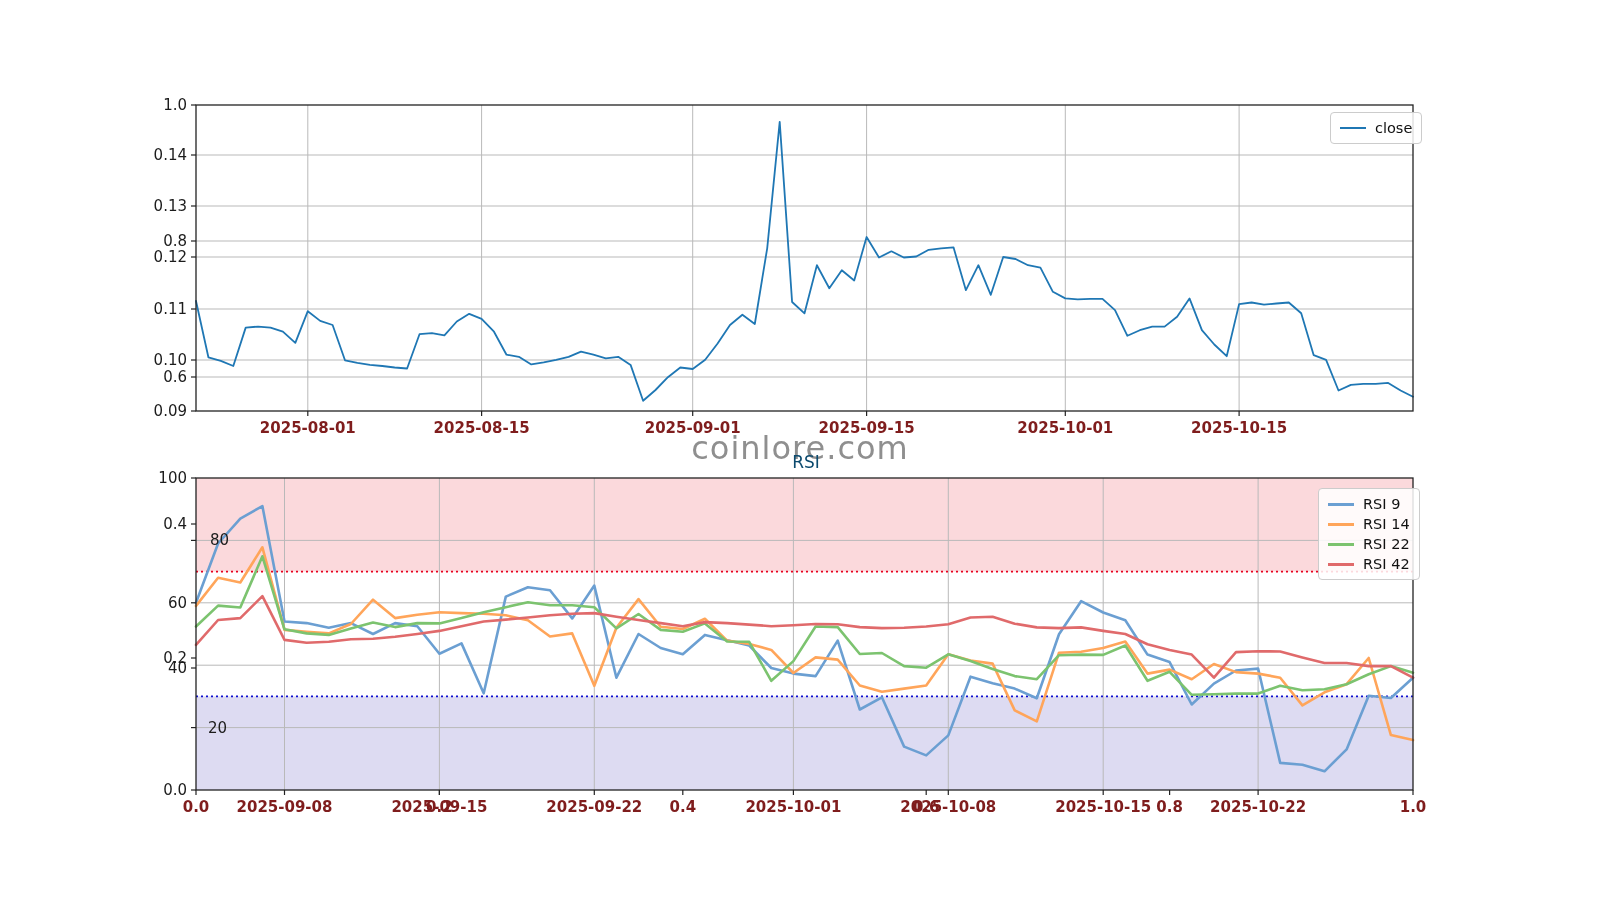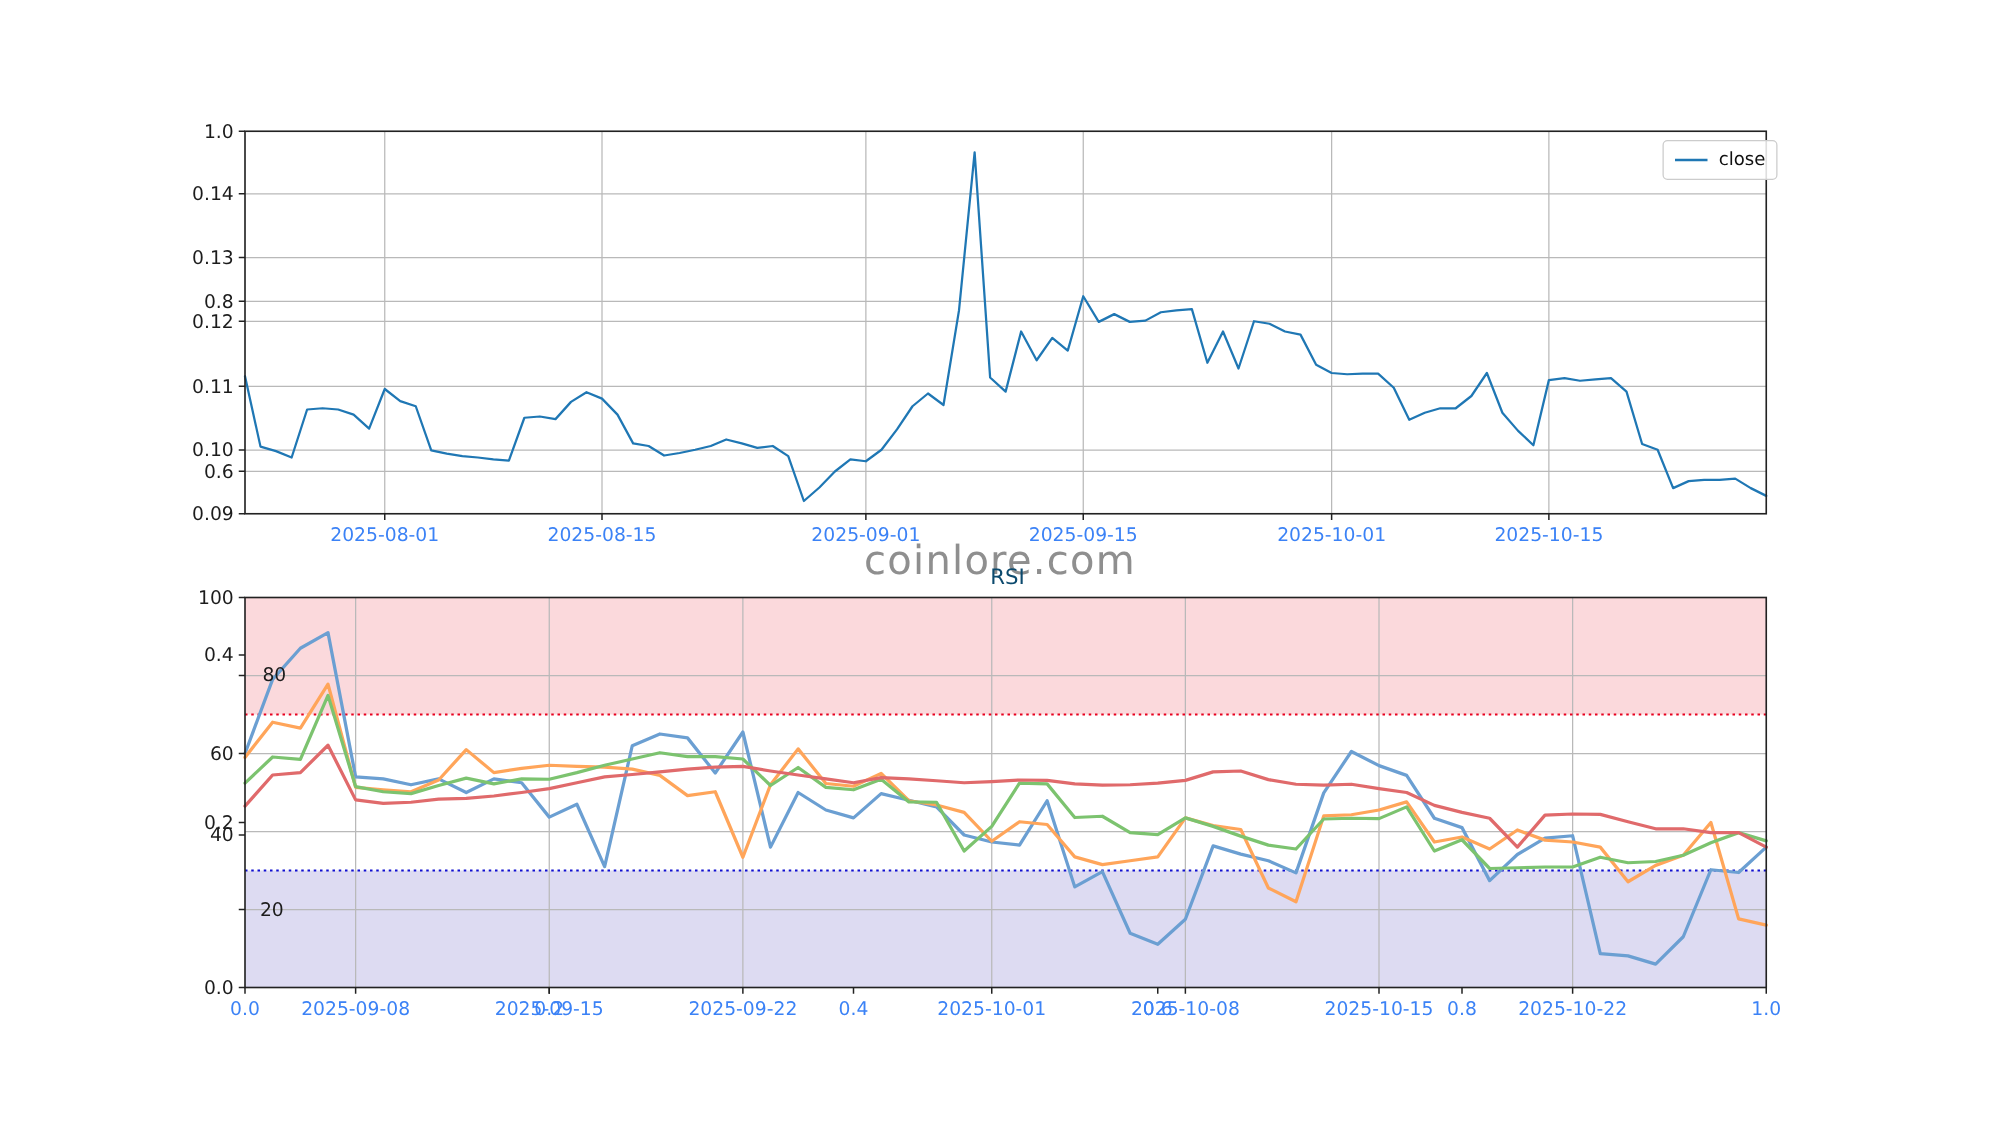--- a/index.html
+++ b/index.html
@@ -2,21 +2,21 @@
 <html><head>
 <meta charset="utf-8">
 <style>
   html,body{margin:0;padding:0;background:#fff;}
   .stage{
     position:relative;width:1600px;height:900px;background:#ffffff;overflow:hidden;
     font-family:"DejaVu Sans","Liberation Sans",sans-serif;
   }
   .chart-svg{position:absolute;left:0;top:0;width:1600px;height:900px;}
   .tick-y{position:absolute;transform:translate(-100%,-50%);font-size:15px;color:#1c1c1c;white-space:nowrap;}
-  .tick-x{position:absolute;transform:translate(-50%,0);font-size:15px;color:#3b82f6;white-space:nowrap;}
+  .tick-x{position:absolute;transform:translate(-50%,0);font-size:15px;color:#7f1d1d;white-space:nowrap;font-weight:bold;}
   .watermark{
     position:absolute;transform:translate(-50%,0);font-size:32px;color:#8f8f8f;
     letter-spacing:1px;white-space:nowrap;
   }
   .axes-title{position:absolute;transform:translate(-50%,0);font-size:17px;color:#0c4a6e;}
   .legend{
     position:absolute;border:1px solid #cccccc;border-radius:4px;
     background:rgba(255,255,255,0.85);padding:5px 9px;color:#111;
   }
   .legend-row{display:flex;align-items:center;height:20px;}
@@ -142,13 +142,31 @@
 
   <div class="watermark" style="left:800px;top:429px;">coinlore.com</div>
   <div class="axes-title" style="left:806px;top:452px;">RSI</div>
 
   <div class="legend" style="left:1330px;top:112px;" id="legend-top">
       <div class="legend-row">
         <span class="legend-swatch" style="background: rgb(31, 119, 180); height: 2px;"></span>
         <span class="legend-label">close</span>
       </div>
     </div>
+  <div class="legend" style="left:1318px;top:488px;" id="legend-rsi">
+      <div class="legend-row">
+        <span class="legend-swatch" style="background: rgb(107, 159, 210); height: 3px;"></span>
+        <span class="legend-label">RSI 9</span>
+      </div>
+      <div class="legend-row">
+        <span class="legend-swatch" style="background: rgb(255, 165, 90); height: 3px;"></span>
+        <span class="legend-label">RSI 14</span>
+      </div>
+      <div class="legend-row">
+        <span class="legend-swatch" style="background: rgb(124, 195, 111); height: 3px;"></span>
+        <span class="legend-label">RSI 22</span>
+      </div>
+      <div class="legend-row">
+        <span class="legend-swatch" style="background: rgb(224, 106, 107); height: 3px;"></span>
+        <span class="legend-label">RSI 42</span>
+      </div>
+    </div>
 </div>
 
 </body></html>

